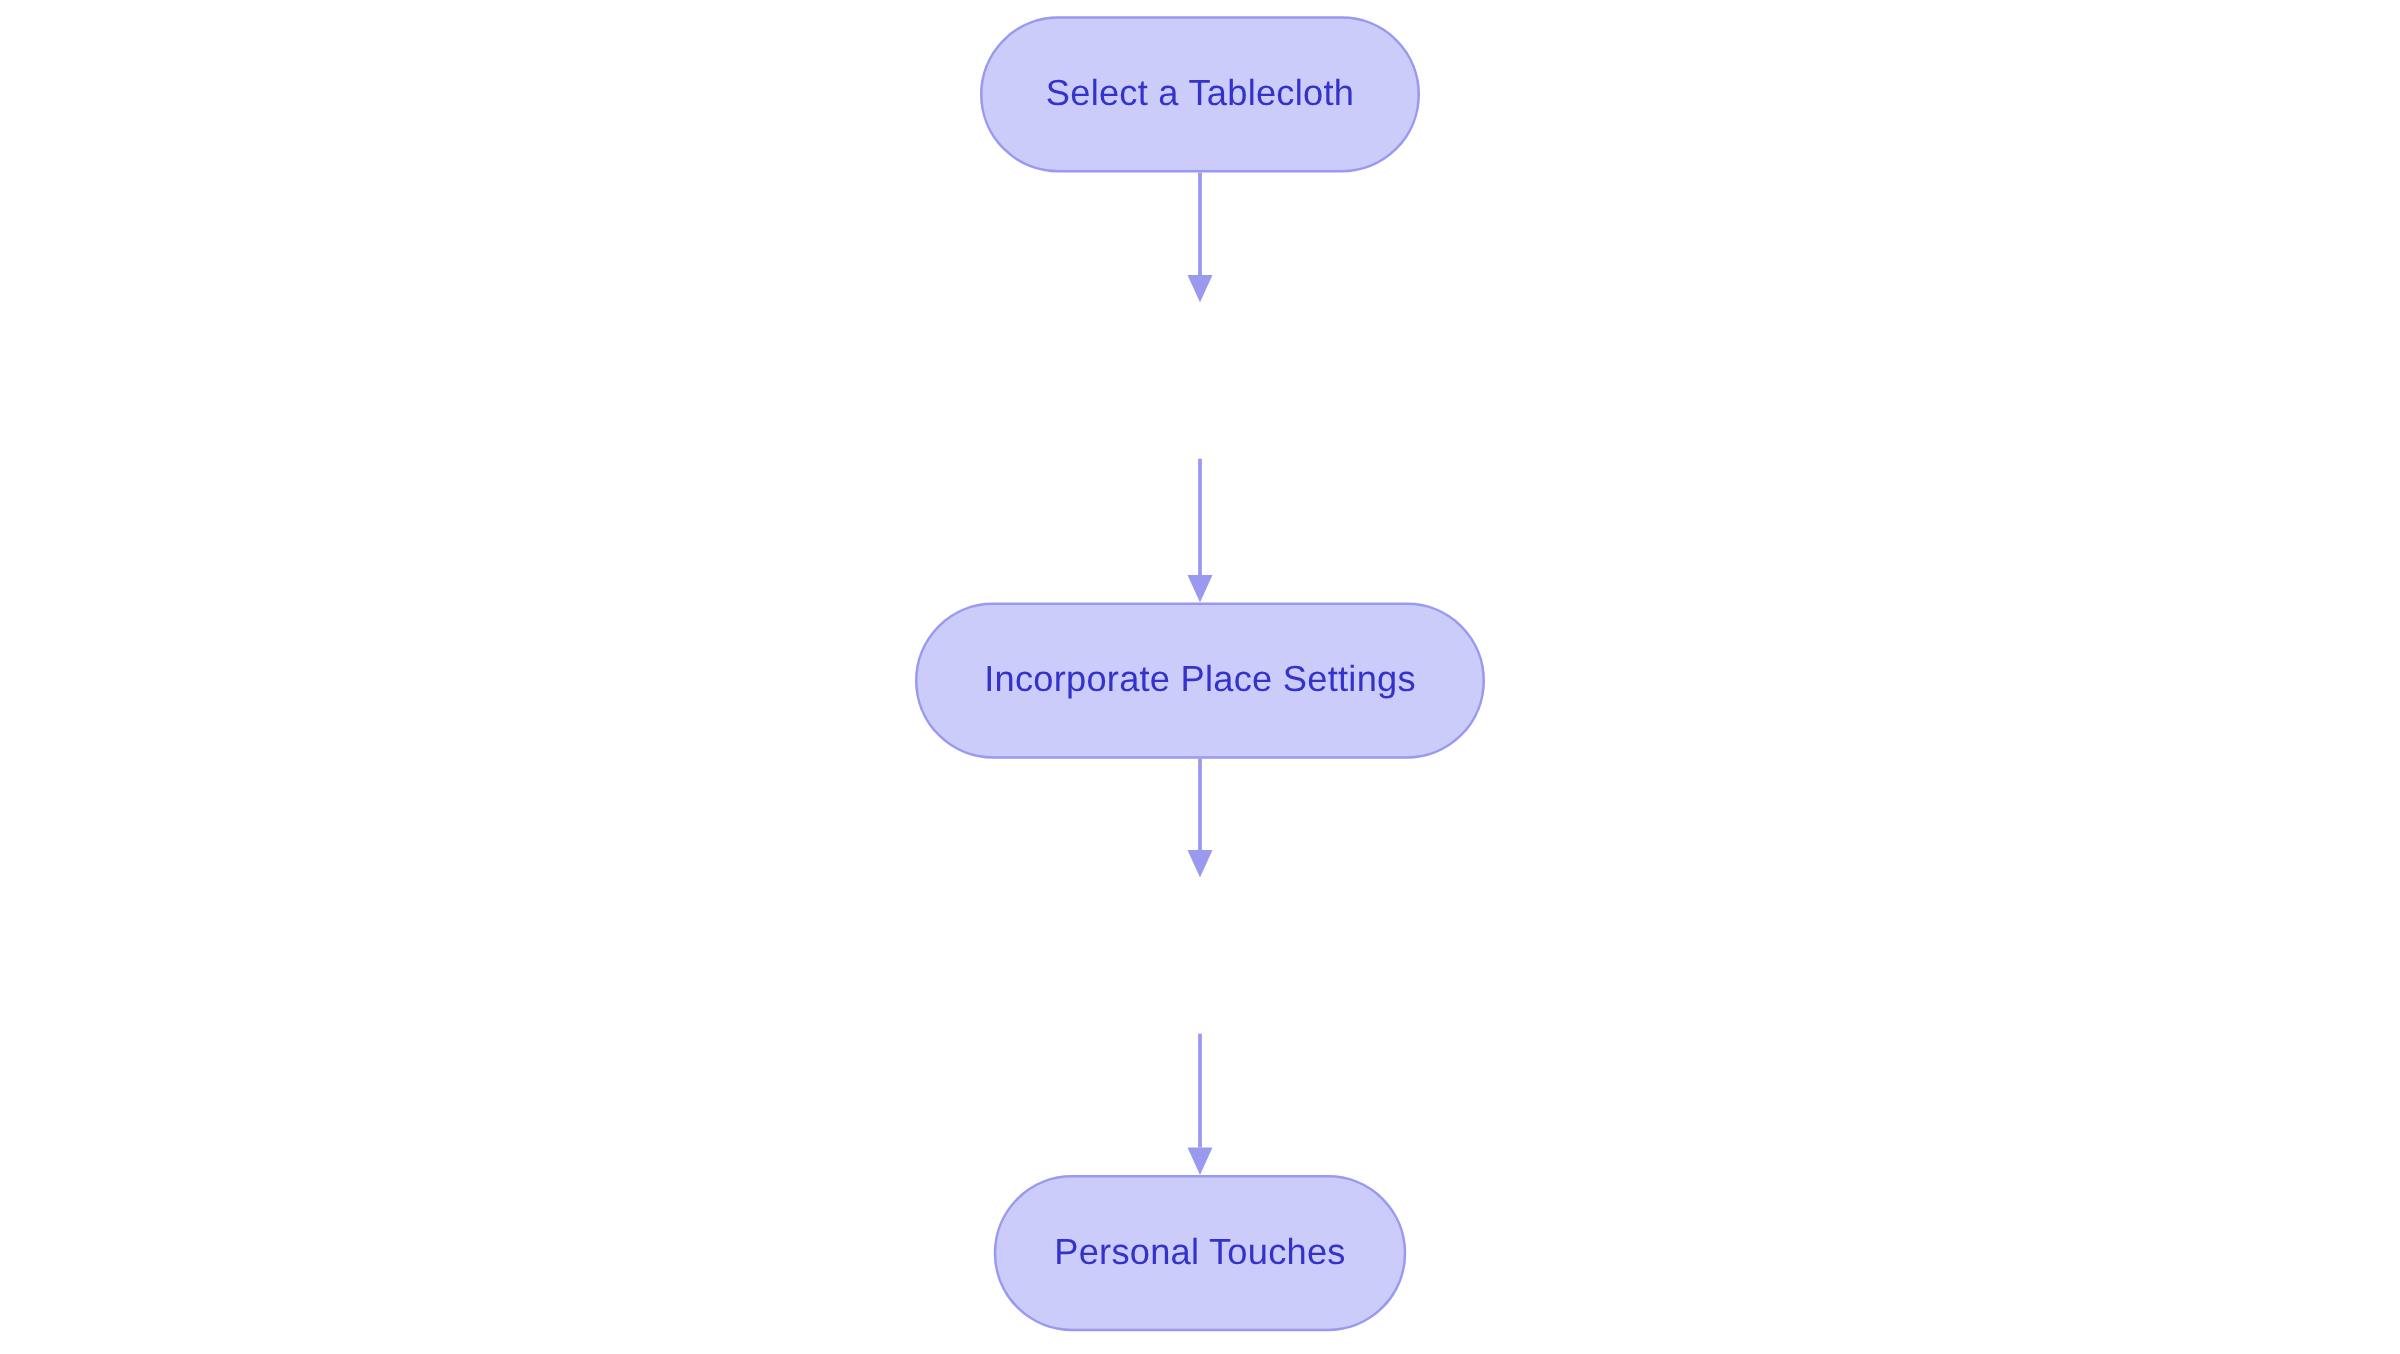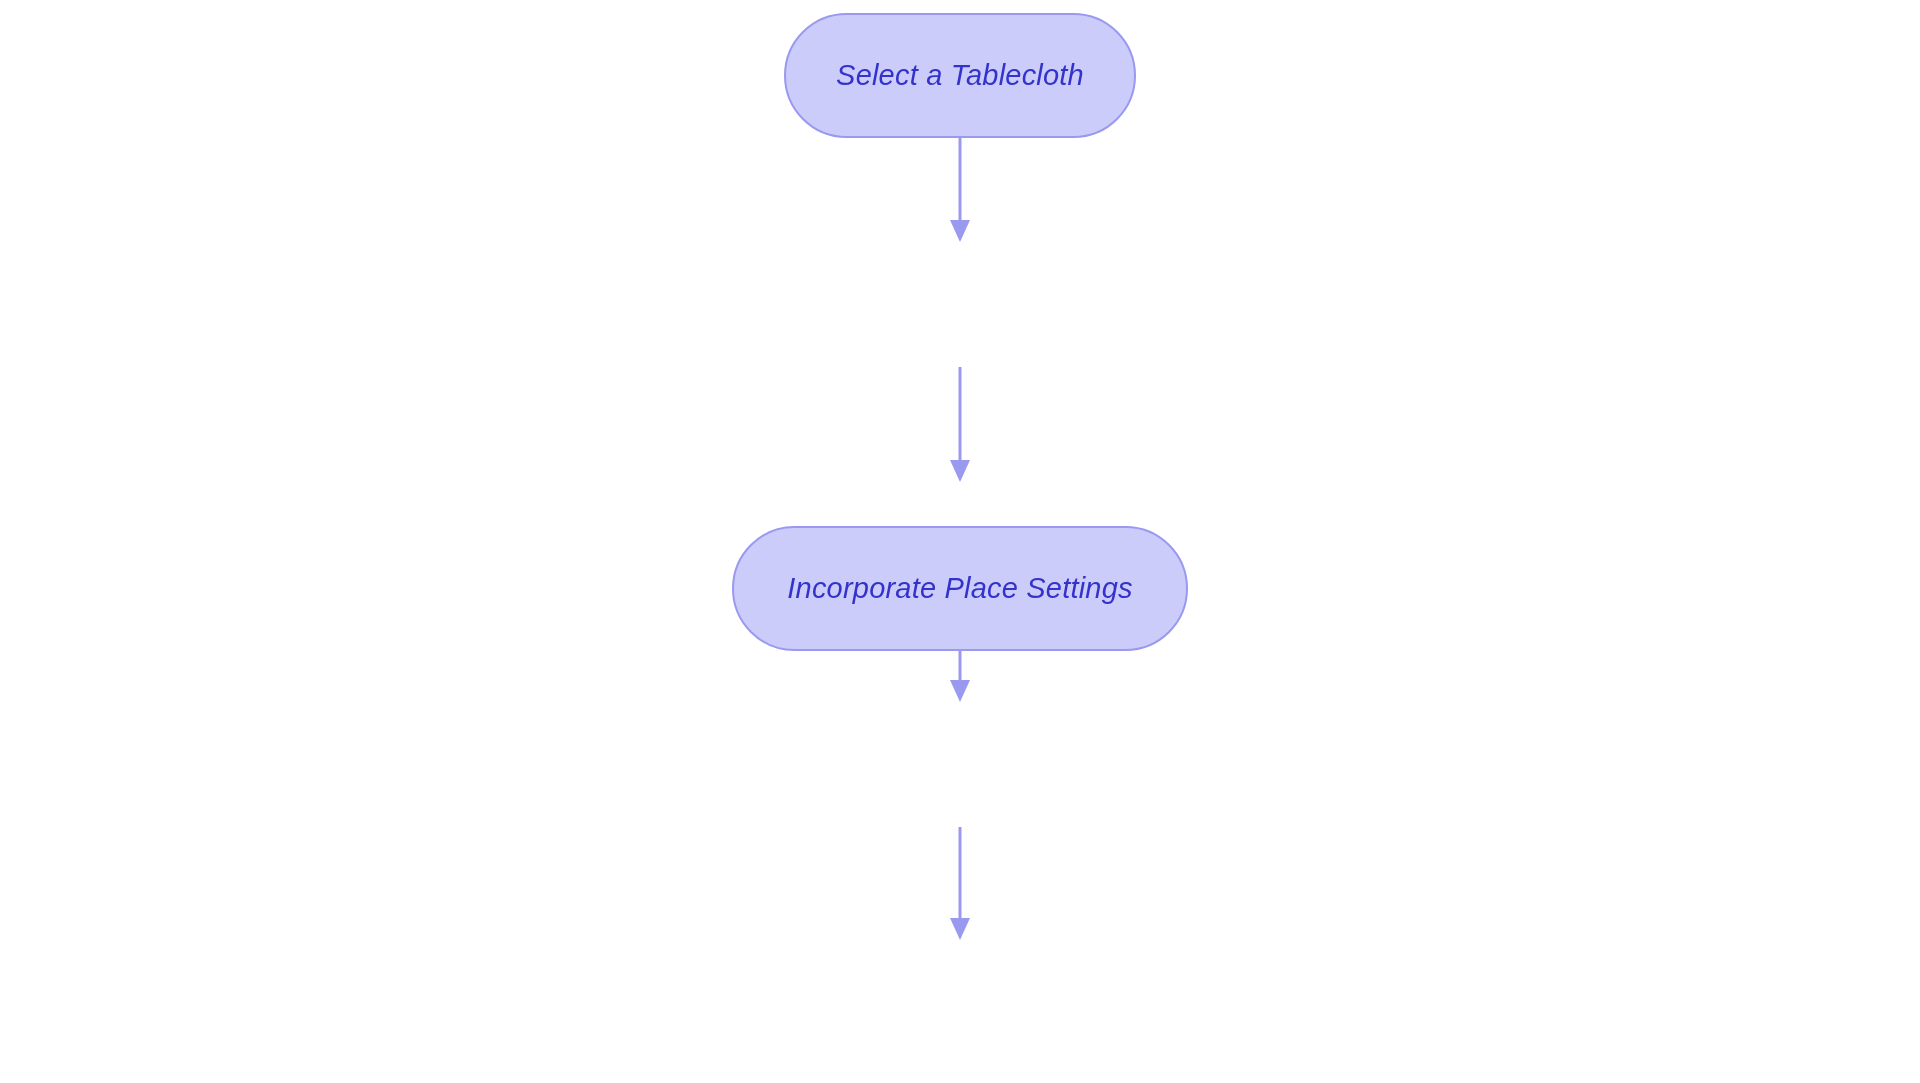--- a/index.html
+++ b/index.html
@@ -12,21 +12,20 @@
     height: 1083px;
     overflow: hidden;
     font-family: "Liberation Sans", sans-serif;
   }
 
   #flowchart-canvas {
     position: relative;
     width: 1920px;
     height: 1083px;
     background: #ffffff;
-    font-style: italic;
   }
 
   .flow-node {
     position: absolute;
     box-sizing: border-box;
     display: flex;
     align-items: center;
     justify-content: center;
     background: #ccccfa;
     border: 2px solid #9999f0;
@@ -73,21 +72,21 @@
     width: 0;
     height: 0;
     border-left: 10px solid transparent;
     border-right: 10px solid transparent;
     border-top: 22px solid #9999f0;
   }
 
   
   .node-1 { top: 13px;  width: 352px; }
   .node-2 { top: 242px; width: 338px; }
-  .node-3 { top: 482px; width: 456px; margin-top: 44px; }
+  .node-3 { top: 482px; width: 456px; }
   .node-4 { top: 702px; width: 330px; }
   .node-5 { top: 940px; width: 330px; }
 
   
   .edge-1 { top: 138px; height: 104px; width: 24px; }
   .edge-2 { top: 367px; height: 115px; width: 24px; }
   .edge-3 { top: 607px; height:  95px; width: 24px; }
   .edge-4 { top: 827px; height: 113px; width: 24px; }
 
   .edge-1 .flow-edge-line { height: 82px; }
@@ -123,14 +122,17 @@
     <div class="flow-edge-line"></div>
     <div class="flow-edge-arrowhead"></div>
   </div>
 
 
   <div class="flow-edge edge-4">
     <div class="flow-edge-line"></div>
     <div class="flow-edge-arrowhead"></div>
   </div>
 
+  <div class="flow-node node-5">
+    <span class="flow-node-label">Personal Touches</span>
+  </div>
 
 </div>
 
 </body></html>

